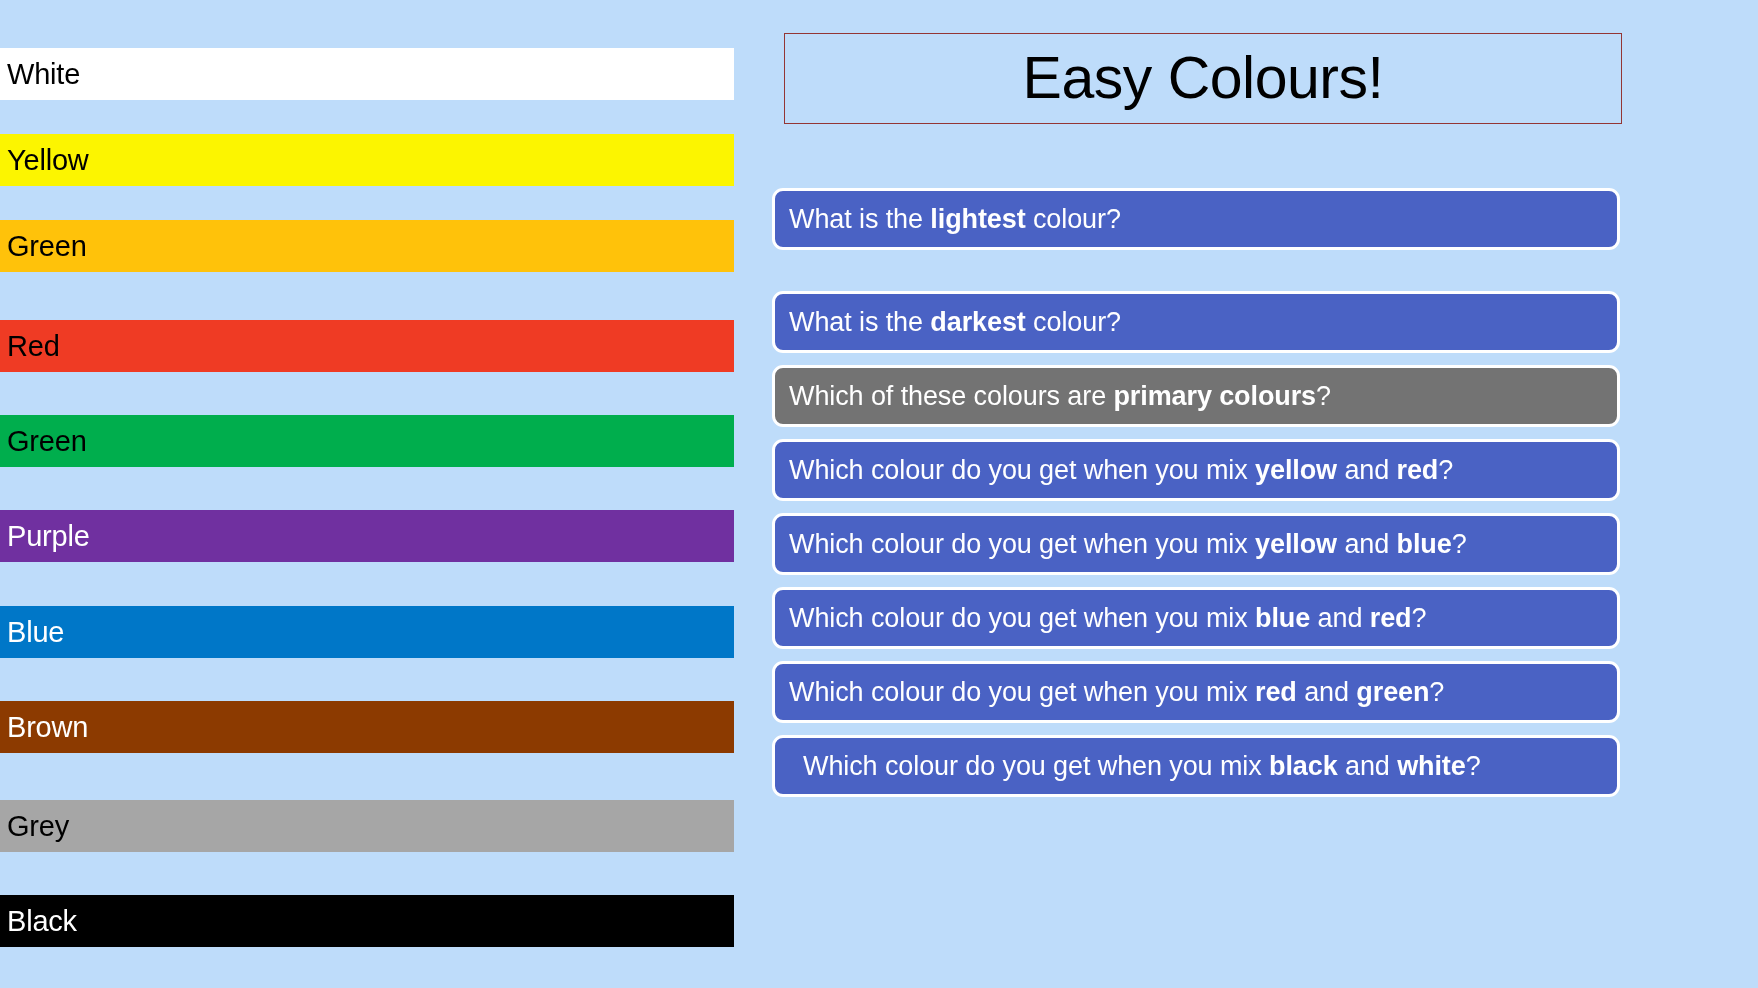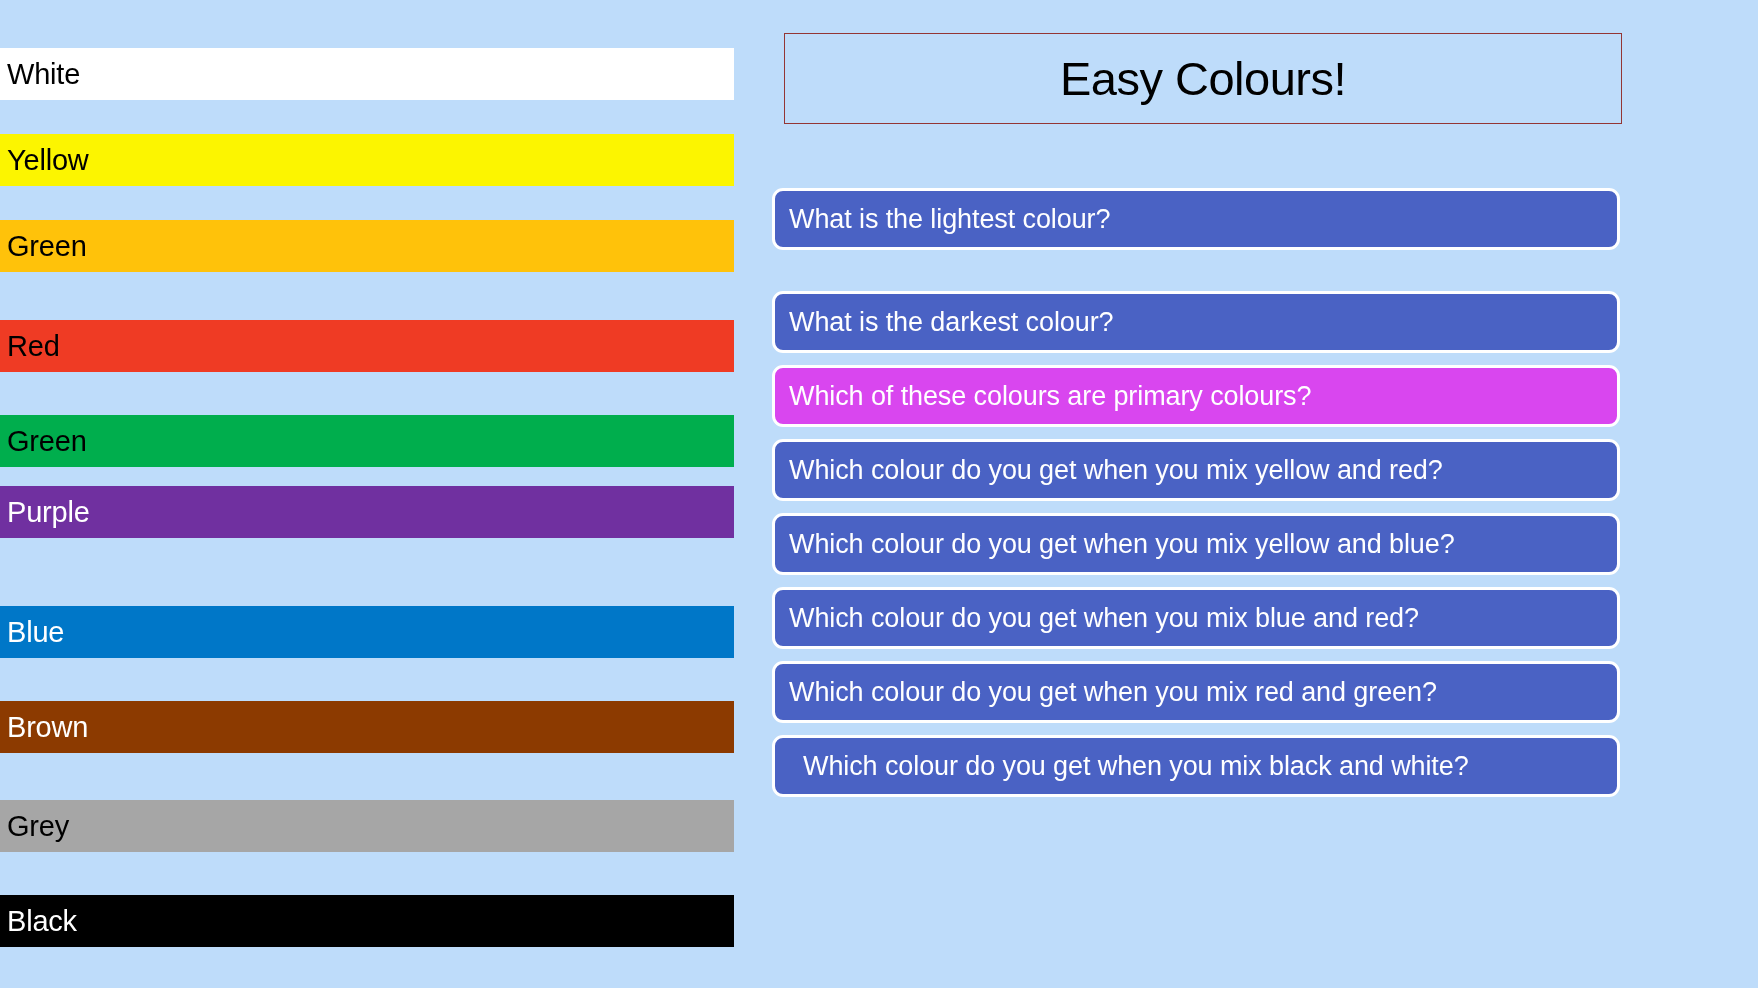--- a/index.html
+++ b/index.html
@@ -47,21 +47,21 @@
     top: 33px;
     width: 838px;
     height: 91px;
     border: 1px solid #943634;
     box-sizing: border-box;
     display: flex;
     align-items: center;
     justify-content: center;
   }
   #title-box .title-text {
-    font-size: 47px;
+    font-size: 59px;
     color: #000000;
     line-height: 1;
     letter-spacing: -0.5px;
   }
 
   #question-list {
     position: absolute;
     left: 772px;
     top: 188px;
     width: 848px;
@@ -81,21 +81,21 @@
     padding-right: 10px;
   }
   .question-button .q-text {
     font-size: 27px;
     color: #ffffff;
     line-height: 1;
     white-space: nowrap;
     letter-spacing: -0.1px;
   }
   .question-button .q-text b {
-    font-weight: normal;
+    font-weight: bold;
   }
 </style>
 </head>
 <body>
 
 <div id="colour-bars">
     <div class="colour-bar" style="top: 48px; background: rgb(255, 255, 255);">
       <span class="bar-label" style="color: rgb(0, 0, 0);">White</span>
     </div>
     <div class="colour-bar" style="top: 134px; background: rgb(252, 245, 0);">
@@ -103,21 +103,21 @@
     </div>
     <div class="colour-bar" style="top: 220px; background: rgb(255, 194, 10);">
       <span class="bar-label" style="color: rgb(0, 0, 0);">Green</span>
     </div>
     <div class="colour-bar" style="top: 320px; background: rgb(239, 59, 36);">
       <span class="bar-label" style="color: rgb(0, 0, 0);">Red</span>
     </div>
     <div class="colour-bar" style="top: 415px; background: rgb(0, 174, 77);">
       <span class="bar-label" style="color: rgb(0, 0, 0);">Green</span>
     </div>
-    <div class="colour-bar" style="top: 486px; background: rgb(112, 48, 160);">
+    <div class="colour-bar" style="top: 510px; background: rgb(112, 48, 160);">
       <span class="bar-label" style="color: rgb(255, 255, 255);">Purple</span>
     </div>
     <div class="colour-bar" style="top: 606px; background: rgb(0, 119, 200);">
       <span class="bar-label" style="color: rgb(255, 255, 255);">Blue</span>
     </div>
     <div class="colour-bar" style="top: 800px; background: rgb(166, 166, 166);">
       <span class="bar-label" style="color: rgb(0, 0, 0);">Grey</span>
     </div>
     <div class="colour-bar" style="top: 701px; background: rgb(140, 58, 0);">
       <span class="bar-label" style="color: rgb(255, 255, 255);">Brown</span>
@@ -131,21 +131,21 @@
   <span class="title-text">Easy Colours!</span>
 </div>
 
 <div id="question-list">
     <div class="question-button" style="background: rgb(74, 98, 196); border-color: rgb(255, 255, 255);">
       <span class="q-text" style="color: rgb(255, 255, 255);"><span>What is the </span><b>lightest</b><span> colour?</span></span>
     </div>
     <div class="question-button" style="background: rgb(74, 98, 196); border-color: rgb(255, 255, 255); margin-top: 41px;">
       <span class="q-text" style="color: rgb(255, 255, 255);"><span>What is the </span><b>darkest</b><span> colour?</span></span>
     </div>
-    <div class="question-button" style="background: #d946ef; border-color: rgb(255, 255, 255);">
+    <div class="question-button" style="background: #737373; border-color: rgb(255, 255, 255);">
       <span class="q-text" style="color: rgb(255, 255, 255);"><span>Which of these colours are </span><b>primary colours</b><span>?</span></span>
     </div>
     <div class="question-button" style="background: rgb(74, 98, 196); border-color: rgb(255, 255, 255);">
       <span class="q-text" style="color: rgb(255, 255, 255);"><span>Which colour do you get when you mix </span><b>yellow</b><span> and </span><b>red</b><span>?</span></span>
     </div>
     <div class="question-button" style="background: rgb(74, 98, 196); border-color: rgb(255, 255, 255);">
       <span class="q-text" style="color: rgb(255, 255, 255);"><span>Which colour do you get when you mix </span><b>yellow</b><span> and </span><b>blue</b><span>?</span></span>
     </div>
     <div class="question-button" style="background: rgb(74, 98, 196); border-color: rgb(255, 255, 255);">
       <span class="q-text" style="color: rgb(255, 255, 255);"><span>Which colour do you get when you mix </span><b>blue</b><span> and </span><b>red</b><span>?</span></span>

